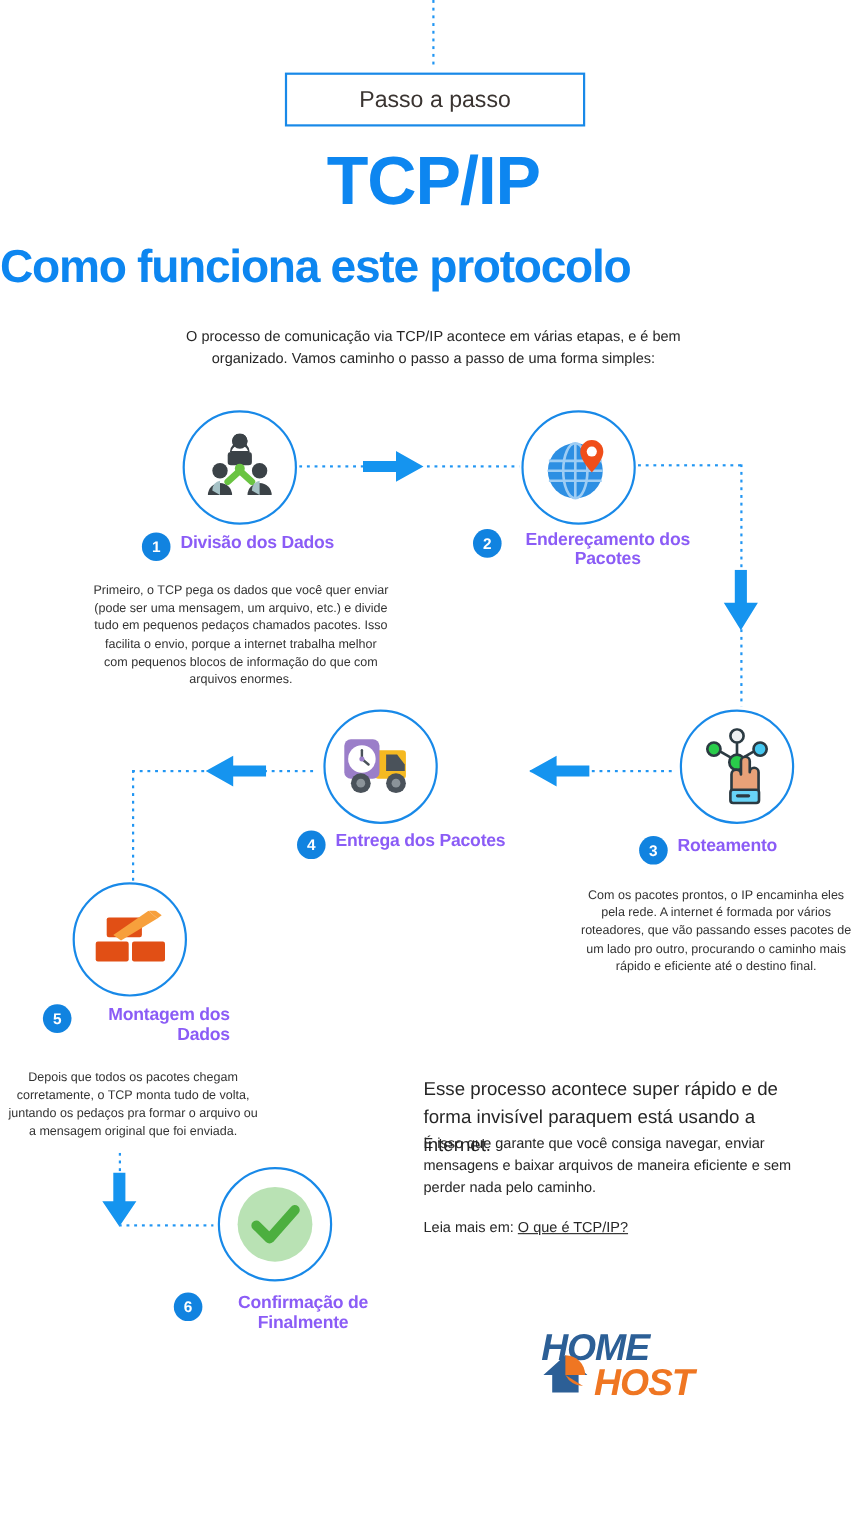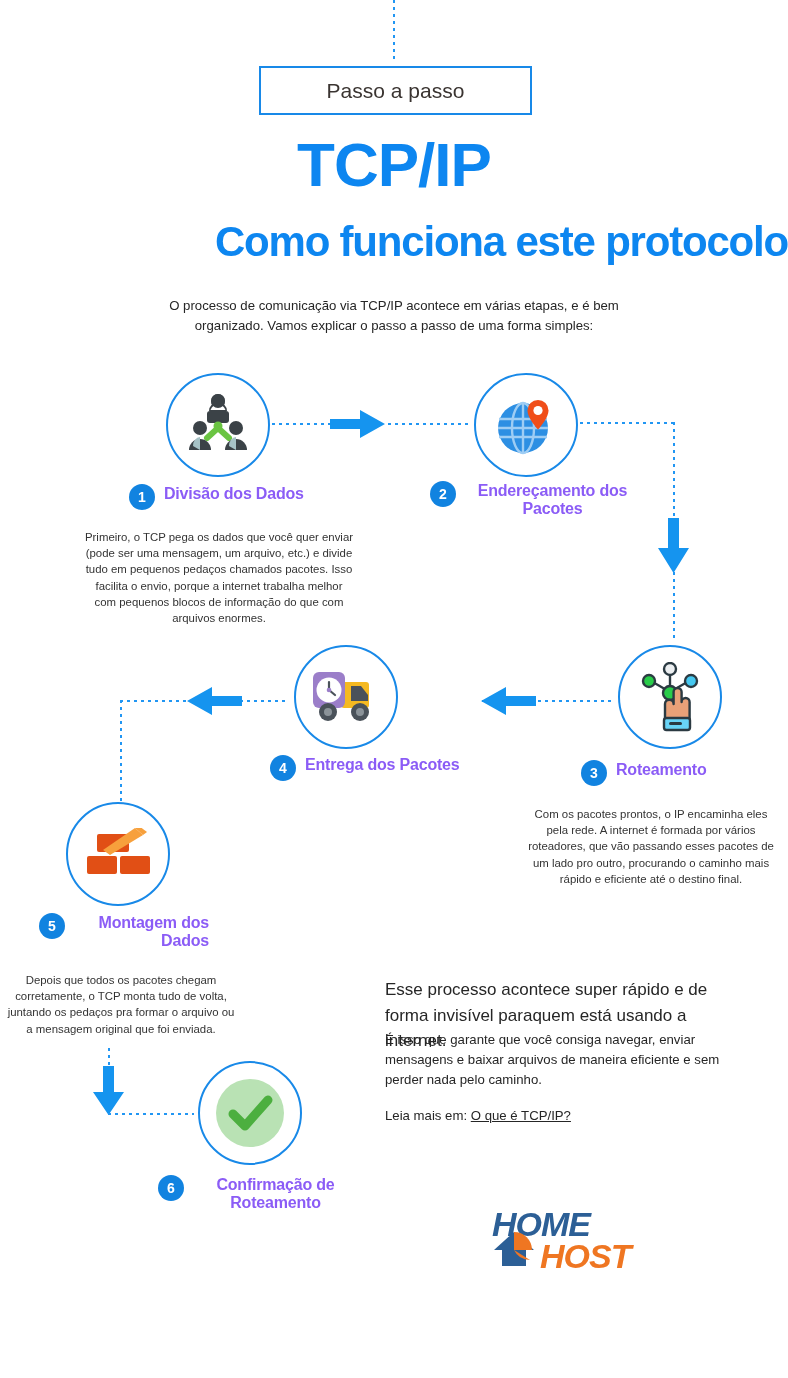--- a/index.html
+++ b/index.html
@@ -31,42 +31,42 @@
   .step-body{ position:absolute; font-size:11.4px; line-height:1.42; color:#333;
               text-align:center; }
 
   
   #topline{ left:393px; top:0; height:62px; }
   #passo-box{ position:absolute; left:259px; top:66px; width:273px; height:49px;
               border:2px solid #1889e8; display:flex; align-items:center; justify-content:center; }
   #passo-box span{ font-size:21px; color:#3a3431; }
   #title1{ position:absolute; left:0; top:129px; width:788px; text-align:center;
            font-size:62px; font-weight:bold; color:#0d86f0; letter-spacing:-1px; }
-  #title2{ position:absolute; left:0; top:218px; width:788px; text-align:right;
+  #title2{ position:absolute; left:0; top:218px; width:788px; text-align:left;
            font-size:42px; font-weight:bold; color:#0d86f0; letter-spacing:-1.2px; }
   #intro{ position:absolute; left:139px; top:296px; width:510px; text-align:center;
           font-size:13.2px; line-height:1.55; color:#262626; }
 
   
   #logo{ position:absolute; left:484px; top:1200px; width:185px; height:72px; }
 </style>
 </head>
 <body>
 
 <div class="page">
 
   <div class="dot-v" id="topline"></div>
 
   <div id="passo-box">
     <span>Passo a passo</span>
   </div>
 
   <div id="title1">TCP/IP</div>
   <div id="title2">Como funciona este protocolo</div>
-  <div id="intro">O processo de comunicação via TCP/IP acontece em várias etapas, e é bem organizado. Vamos explicar o passo a passo de uma forma simples:</div>
+  <div id="intro">O processo de comunicação via TCP/IP acontece em várias etapas, e é bem organizado. Vamos caminho o passo a passo de uma forma simples:</div>
 
   <div class="dot-h" style="left:272px;top:423px;width:60px;"></div>
   <div class="arrow" style="left:330px;top:409px;">
     <svg width="56" height="30" viewBox="0 0 56 30">
         <path d="M0 10 H30 V1 L55 15 L30 29 V20 H0 Z" fill="#1594ef"></path>
       </svg>
   </div>
   <div class="dot-h" style="left:388px;top:423px;width:84px;"></div>
 
   <div class="dot-h" style="left:580px;top:422px;width:95px;"></div>
@@ -204,21 +204,21 @@
   <div class="step-body" style="left:5px;top:972px;width:232px;">Depois que todos os pacotes chegam corretamente, o TCP monta tudo de volta, juntando os pedaços pra formar o arquivo ou a mensagem original que foi enviada.</div>
 
   <div class="circ" style="left:198px;top:1061px;width:104px;height:104px;">
     <svg width="76" height="76" viewBox="0 0 76 76">
       <circle cx="38" cy="38" r="34" fill="#b9e2b4"></circle>
       <path d="M21 39 L33 51 L56 25" stroke="#4caf3f" stroke-width="9" fill="none" stroke-linecap="round" stroke-linejoin="round"></path>
     </svg>
   </div>
   <div class="step-head" style="left:158px;top:1175px;width:200px;">
     <span class="badge">6</span>
-    <span class="step-title" style="width:165px;text-align:center;">Confirmação de Roteamento</span>
+    <span class="step-title" style="width:165px;text-align:center;">Confirmação de Finalmente</span>
   </div>
 
   <div style="position:absolute;left:385px;top:977px;width:340px;font-size:17px;line-height:1.5;color:#262626;">Esse processo acontece super rápido e de forma invisível paraquem está usando a internet.</div>
   <div style="position:absolute;left:385px;top:1030px;width:340px;font-size:13.2px;line-height:1.5;color:#262626;">É isso que garante que você consiga navegar, enviar mensagens e baixar arquivos de maneira eficiente e sem perder nada pelo caminho.</div>
   <div style="position:absolute;left:385px;top:1106px;font-size:13.2px;line-height:1.5;color:#262626;">
     <span>Leia mais em:</span>
     <a href="#" style="color:#262626;text-decoration:underline;">O que é TCP/IP?</a>
   </div>
 
   <div id="logo">

